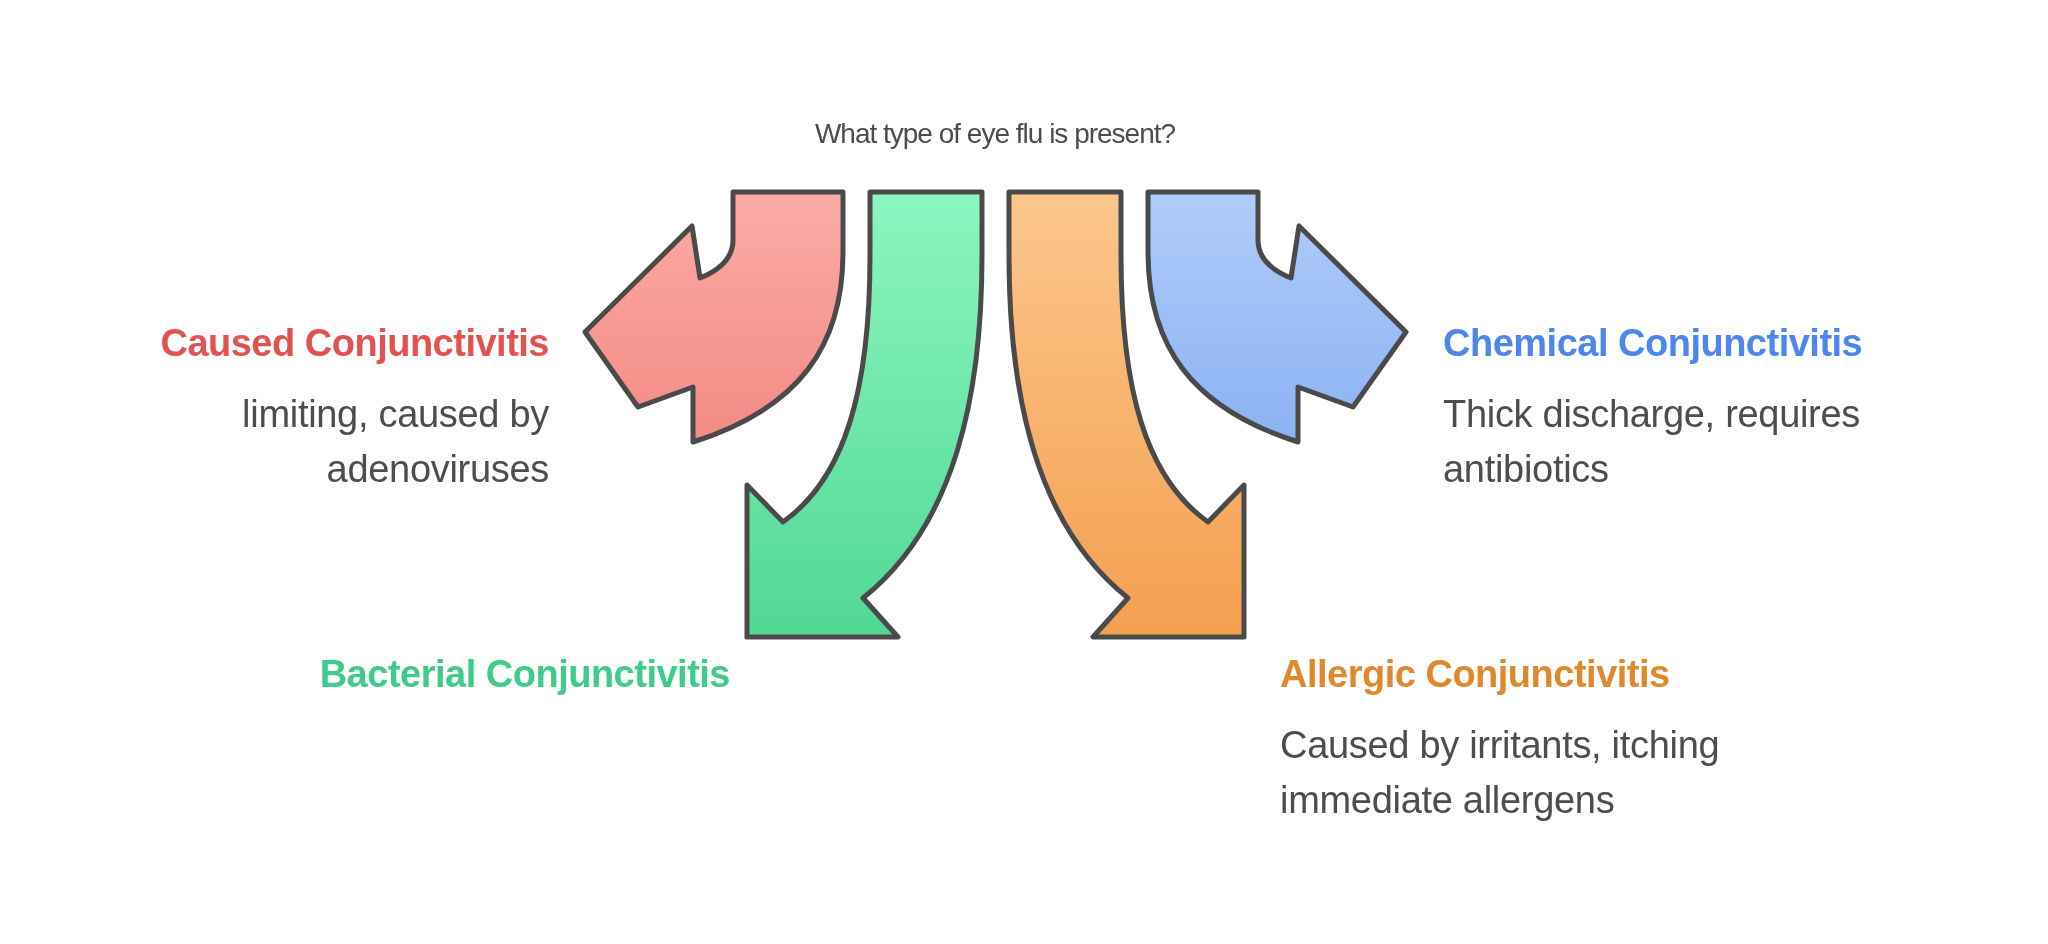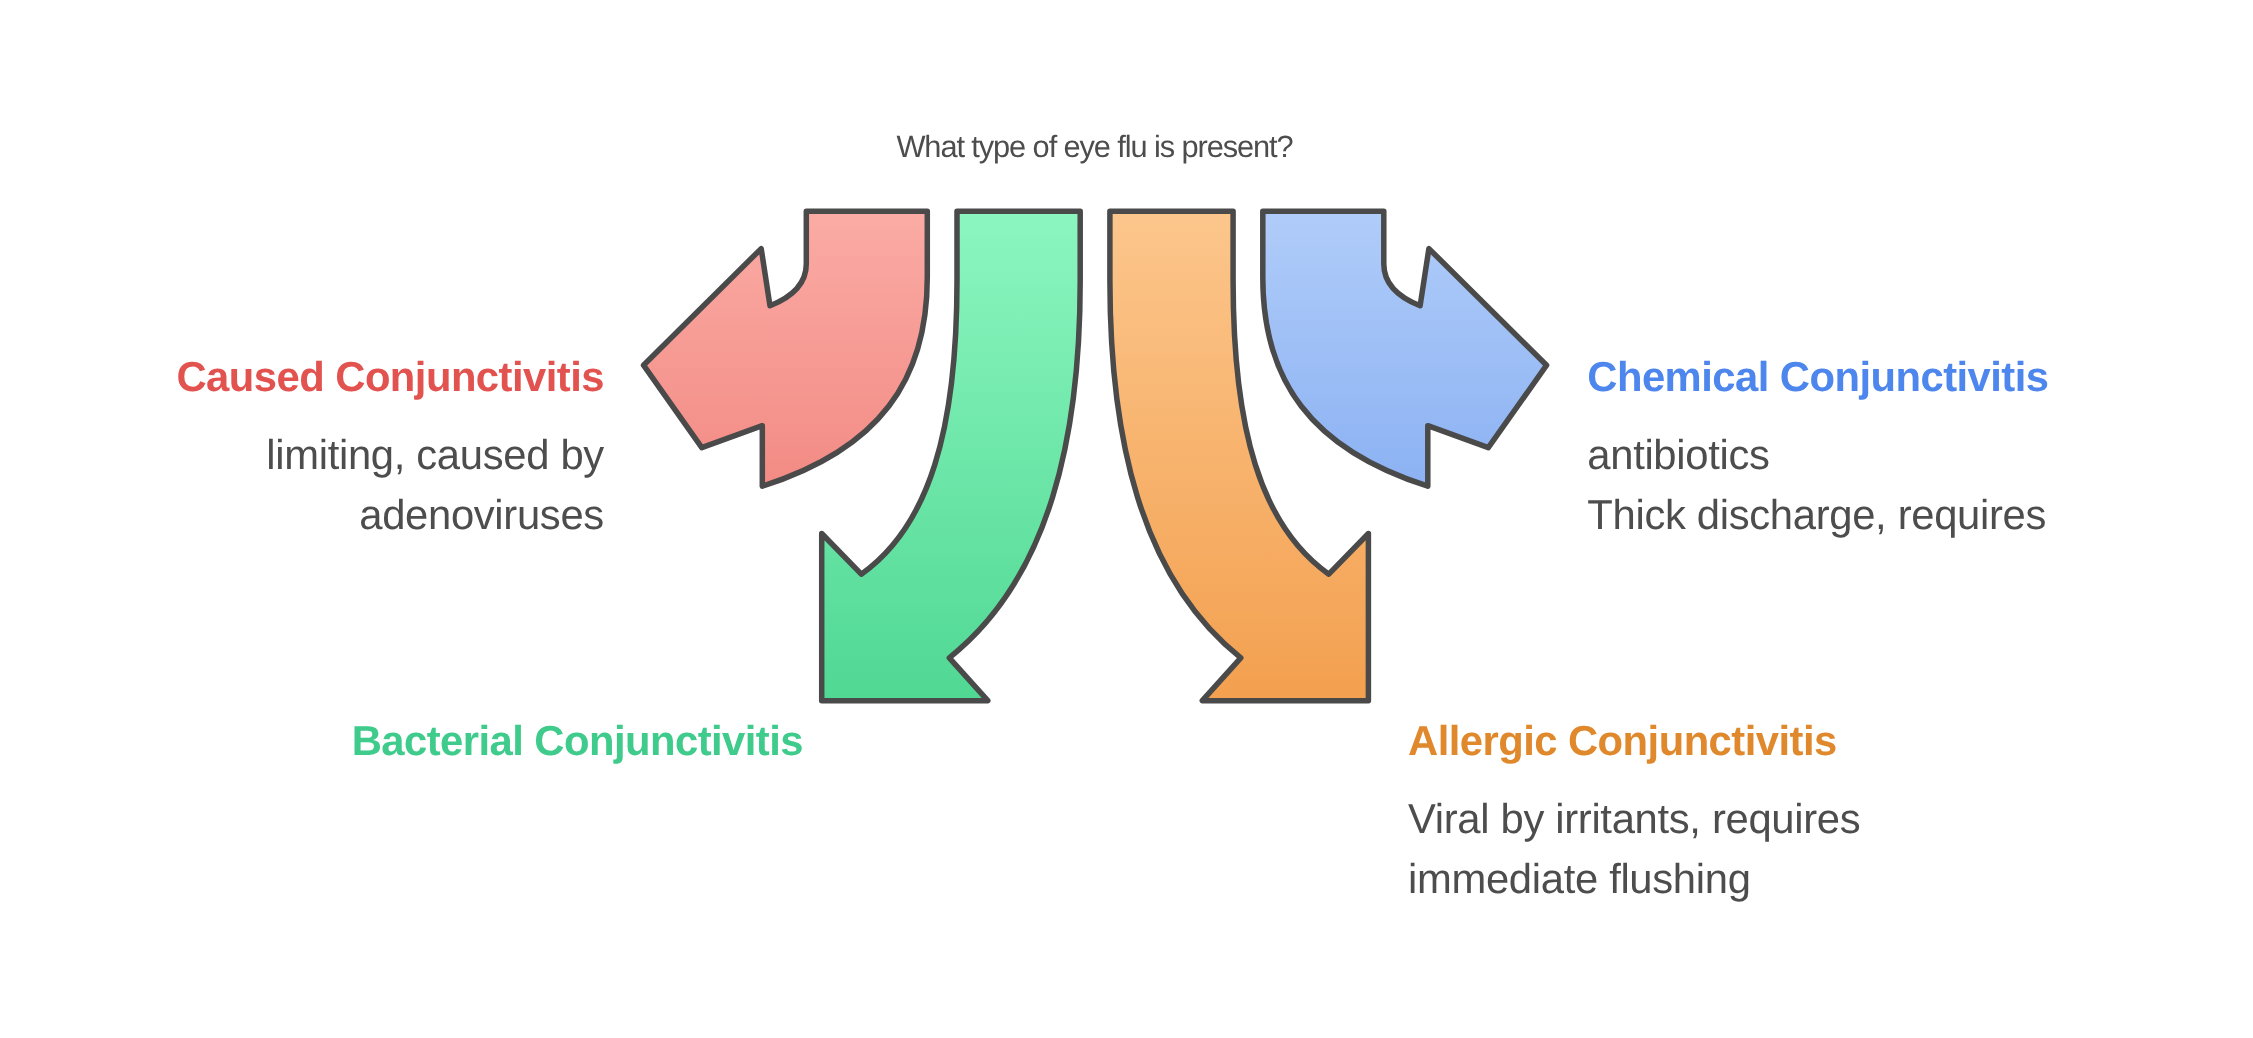--- a/index.html
+++ b/index.html
@@ -113,30 +113,30 @@
     <div class="heading" style="color: rgb(226, 83, 80);">Caused Conjunctivitis</div>
     <div class="desc">
       <div class="line">limiting, caused by</div>
       <div class="line">adenoviruses</div>
     </div>
   </div>
 
   <div class="block align-left" id="block-bacterial">
     <div class="heading" style="color: rgb(77, 134, 236);">Chemical Conjunctivitis</div>
     <div class="desc">
+      <div class="line">Thick discharge, requires</div>
       <div class="line">antibiotics</div>
-      <div class="line">Thick discharge, requires</div>
     </div>
   </div>
 
   <div class="block align-right" id="block-allergic">
     <div class="heading" style="color: rgb(62, 203, 139);">Bacterial Conjunctivitis</div>
   </div>
 
   <div class="block align-left" id="block-chemical">
     <div class="heading" style="color: rgb(224, 137, 44);">Allergic Conjunctivitis</div>
     <div class="desc">
-      <div class="line">Viral by irritants, requires</div>
-      <div class="line">immediate flushing</div>
+      <div class="line">Caused by irritants, itching</div>
+      <div class="line">immediate allergens</div>
     </div>
   </div>
 
 </div>
 
 </body></html>

